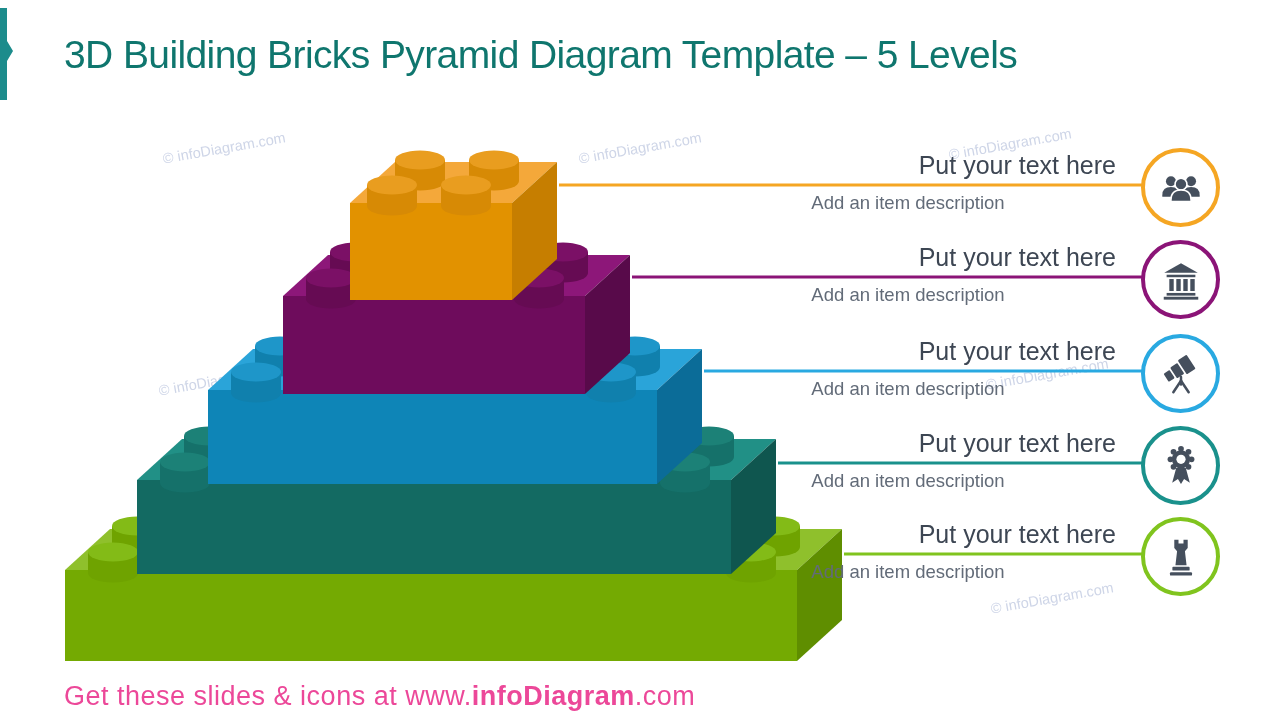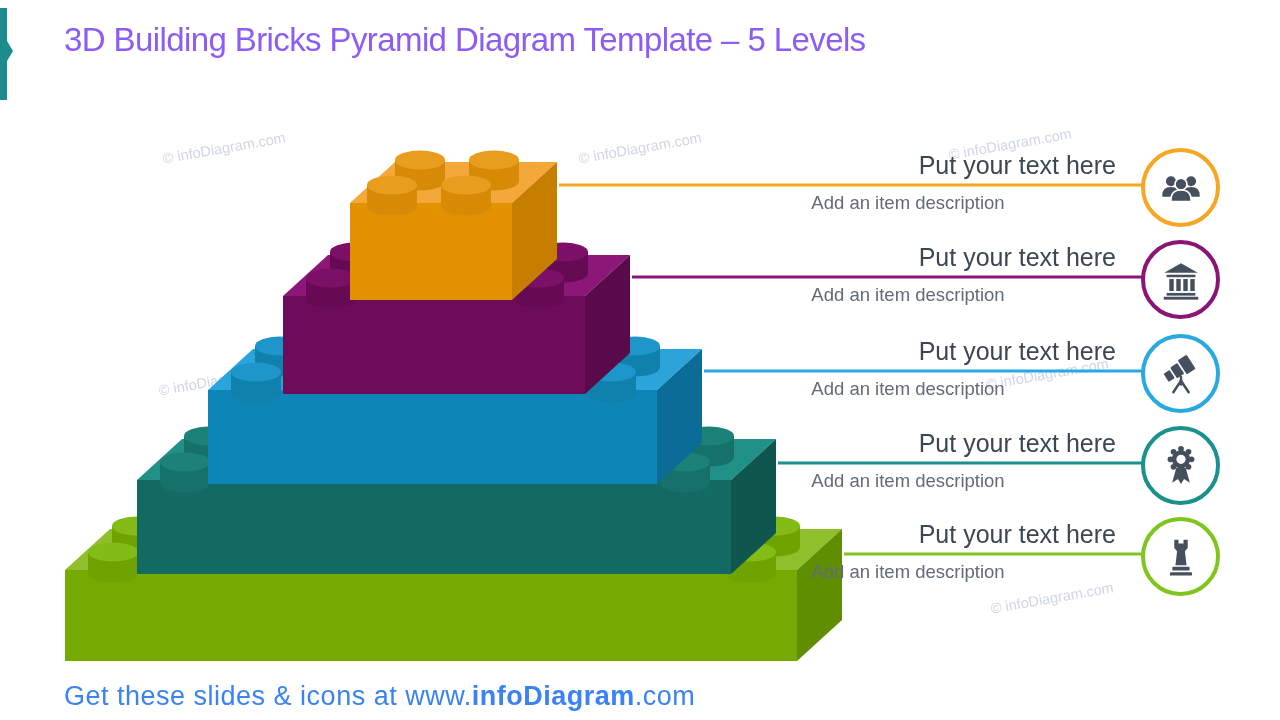--- a/index.html
+++ b/index.html
@@ -1,19 +1,19 @@
 <!DOCTYPE html>
 <html><head>
 <meta charset="utf-8">
 <style>
   html,body{margin:0;padding:0;background:#fff;}
   .slide{position:relative;width:1280px;height:720px;background:#ffffff;overflow:hidden;
          font-family:"Liberation Sans",sans-serif;}
-  .slide-title{position:absolute;left:64px;top:22px;width:1150px;font-size:33px;line-height:1.1;
-               color:#8b5cf6;font-weight:400;letter-spacing:-0.6px;}
+  .slide-title{position:absolute;left:64px;top:34px;width:1150px;font-size:39px;line-height:1.1;
+               color:#0f766e;font-weight:400;letter-spacing:-0.6px;}
   .accent{position:absolute;left:0;top:8px;}
   .watermark{position:absolute;font-size:14.5px;color:#c9d1e5;opacity:.9;white-space:nowrap;
              transform:rotate(-10deg);z-index:0;}
   .wm1{left:162px;top:140px;}
   .wm2{left:578px;top:140px;}
   .wm3{left:948px;top:136px;}
   .wm4{left:158px;top:372px;}
   .wm5{left:985px;top:366px;}
   .wm6{left:990px;top:590px;}
   #pyramid-svg{position:absolute;left:0;top:0;z-index:1;}
@@ -23,21 +23,21 @@
   .item-desc{position:absolute;width:416px;left:700px;text-align:center;font-size:18.5px;
              color:#626b78;white-space:nowrap;}
   .icon-circle{position:absolute;left:1141px;width:71px;height:71px;border:4px solid #ccc;
                border-radius:50%;background:#fff;display:flex;align-items:center;justify-content:center;}
   .icon-circle svg{width:46px;height:46px;}
   .it1 .item-title{top:151px}.it1 .item-desc{top:192px}.it1 .icon-circle{top:148px}
   .it2 .item-title{top:243px}.it2 .item-desc{top:284px}.it2 .icon-circle{top:240px}
   .it3 .item-title{top:337px}.it3 .item-desc{top:378px}.it3 .icon-circle{top:334px}
   .it4 .item-title{top:429px}.it4 .item-desc{top:470px}.it4 .icon-circle{top:426px}
   .it5 .item-title{top:520px}.it5 .item-desc{top:561px}.it5 .icon-circle{top:517px}
-  .footer{position:absolute;left:64px;top:681px;font-size:27px;color:#3b82f6;letter-spacing:.5px;z-index:2;}
+  .footer{position:absolute;left:64px;top:681px;font-size:27px;color:#ec4899;letter-spacing:.5px;z-index:2;}
   .footer b{font-weight:700;}
 </style>
 </head>
 <body>
 
 <div class="slide">
 
   <svg class="accent" width="16" height="92" viewBox="0 0 16 92">
     <polygon points="0,0 7,0 7,33 13,43 7,53 7,92 0,92" fill="#1c8c8c"></polygon>
   </svg>

